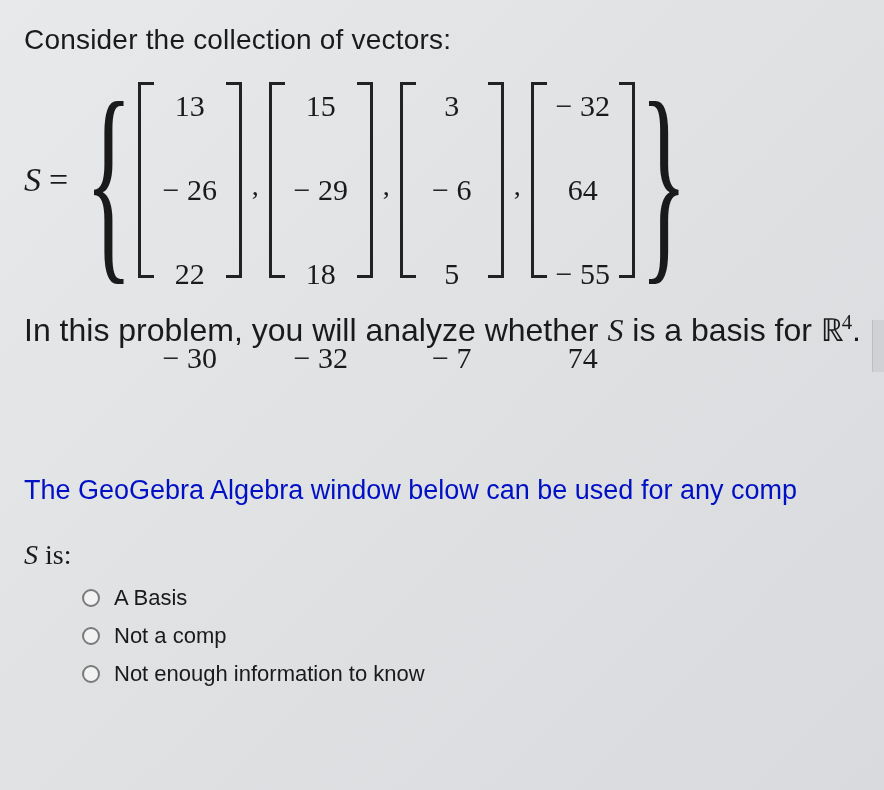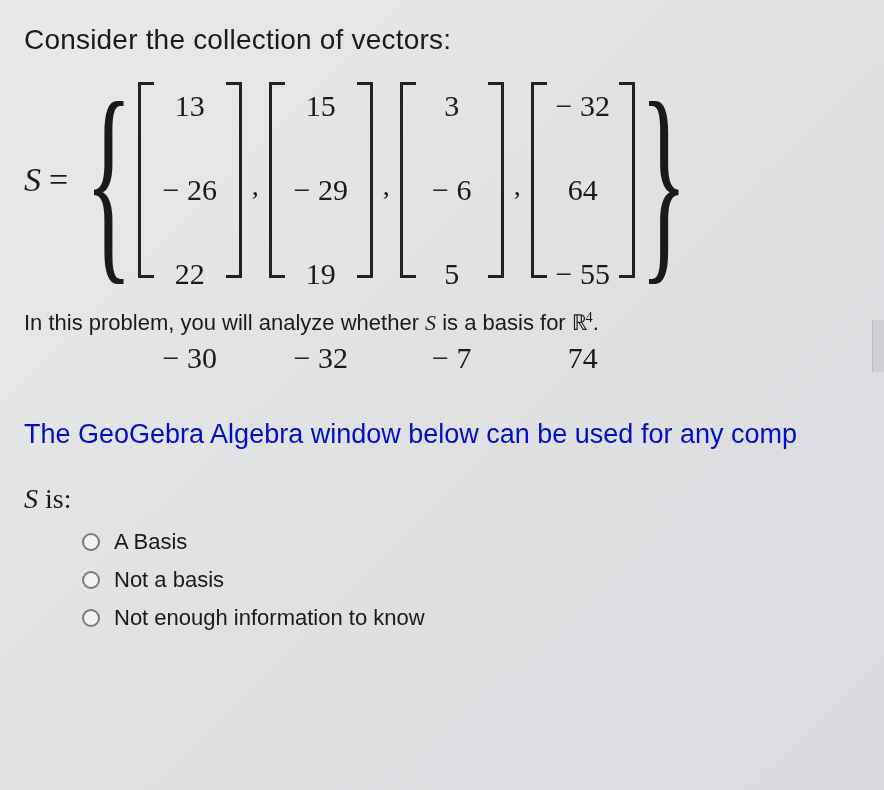--- a/index.html
+++ b/index.html
@@ -91,36 +91,36 @@
   }
   .comma {
     font-family: Georgia, "Times New Roman", serif;
     font-size: 28px;
     margin: 0 10px;
     align-self: center;
     position: relative;
     top: 6px;
   }
   .analyze-line {
-    font-size: 22px;
+    font-size: 32px;
     line-height: 1.35;
     margin-top: 8px;
   }
   .math-i {
     font-style: italic;
     font-family: Georgia, "Times New Roman", serif;
   }
   .bb {
     font-family: Georgia,"Times New Roman",serif;
     font-weight:500;
     letter-spacing:-2px;
   }
   sup { font-size: 0.65em; vertical-align: super; font-family: Georgia, serif; font-style: normal;}
   .blue-block {
-    margin-top: 78px;
+    margin-top: 120px;
     color: #0010c4;
     font-size: 27px;
     line-height: 1.35;
     font-weight: 500;
   }
   .q-label {
     margin-top: 30px;
     font-size: 28px;
     font-family: Georgia, "Times New Roman", serif;
   }
@@ -180,21 +180,21 @@
         <div class="bracket right"></div>
       </div>
 
       <span class="comma">,</span>
 
       <div class="vec">
         <div class="bracket left"></div>
         <div class="col">
           <div class="cell">15</div>
           <div class="cell">− 29</div>
-          <div class="cell">19</div>
+          <div class="cell">18</div>
           <div class="cell">− 32</div>
         </div>
         <div class="bracket right"></div>
       </div>
 
       <span class="comma">,</span>
 
       <div class="vec">
         <div class="bracket left"></div>
         <div class="col">
@@ -236,21 +236,21 @@
     <span class="math-i">S</span><span> is:</span>
   </div>
 
   <div class="options">
     <div class="opt">
       <div class="radio"></div>
       <span>A Basis</span>
     </div>
     <div class="opt">
       <div class="radio"></div>
-      <span>Not a basis</span>
+      <span>Not a comp</span>
     </div>
     <div class="opt">
       <div class="radio"></div>
       <span>Not enough information to know</span>
     </div>
   </div>
 
 </div>
 
 <div class="barrier"></div>

